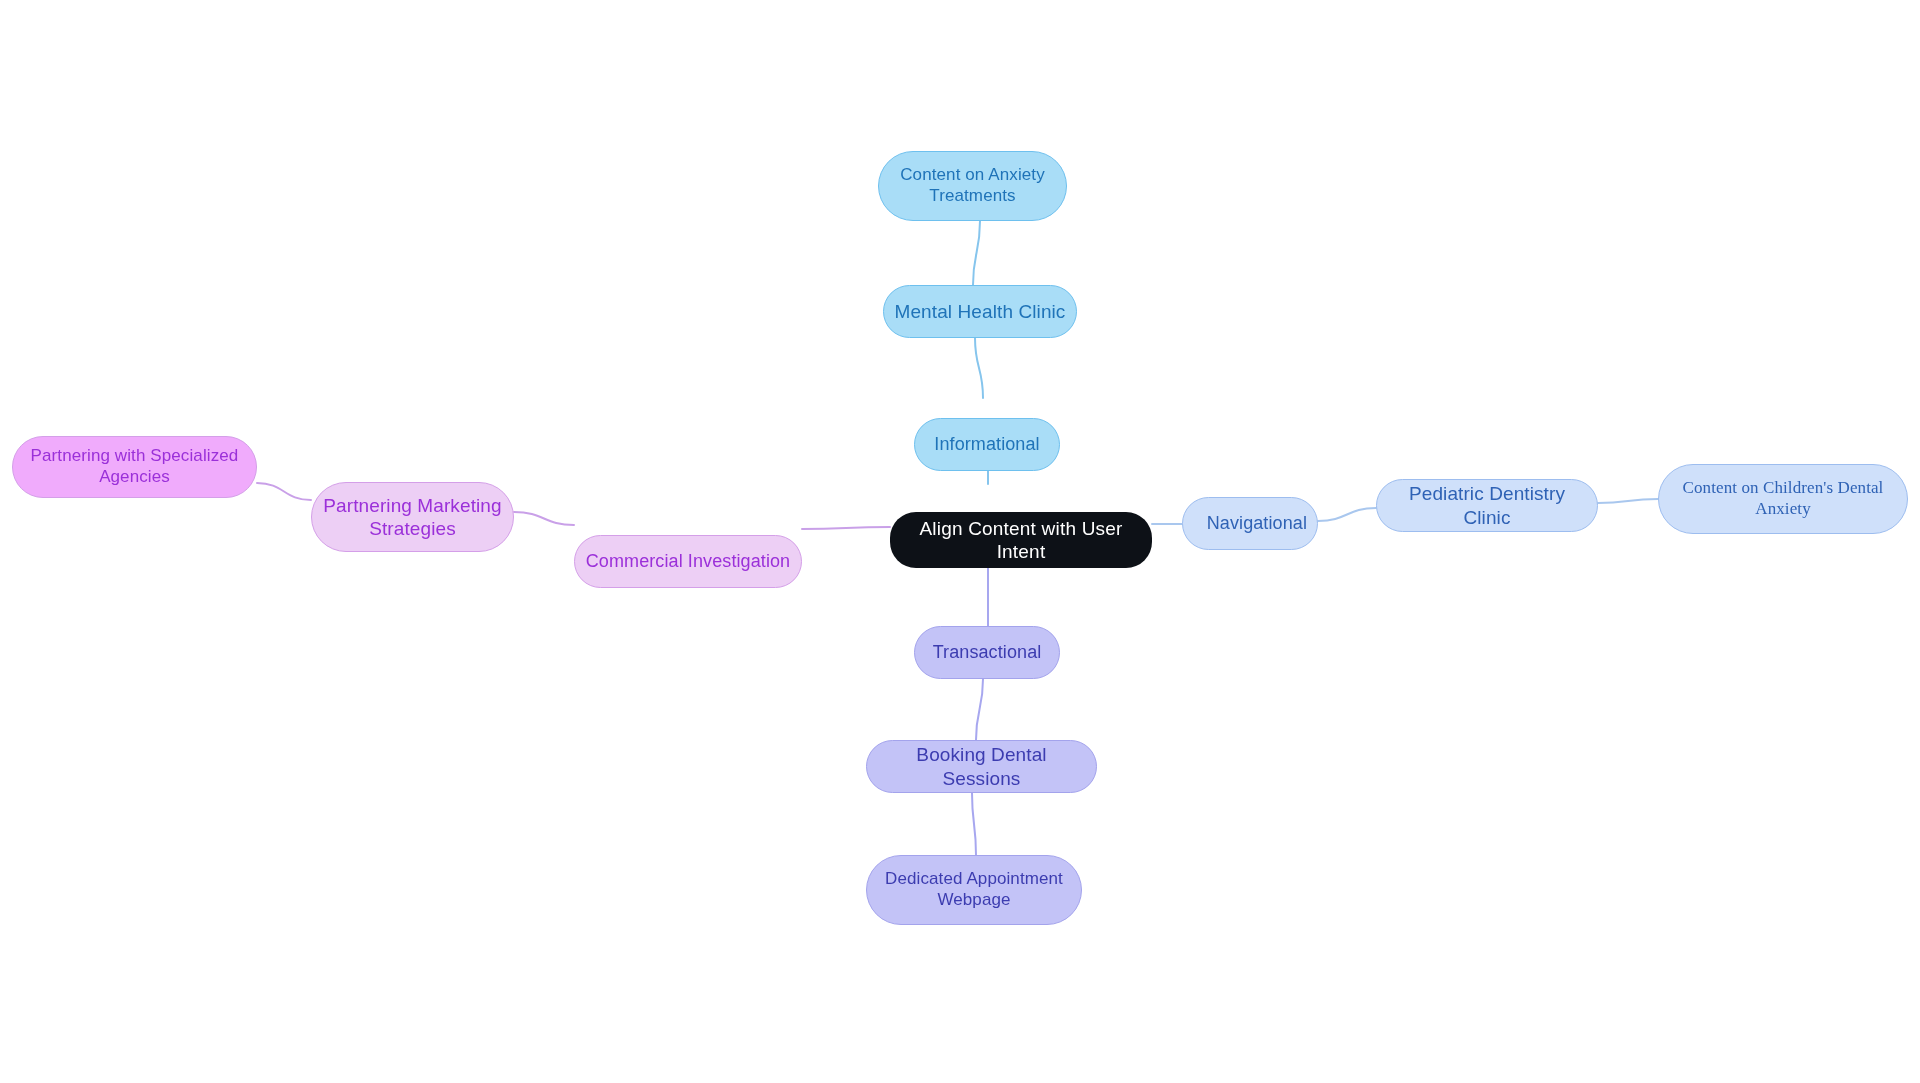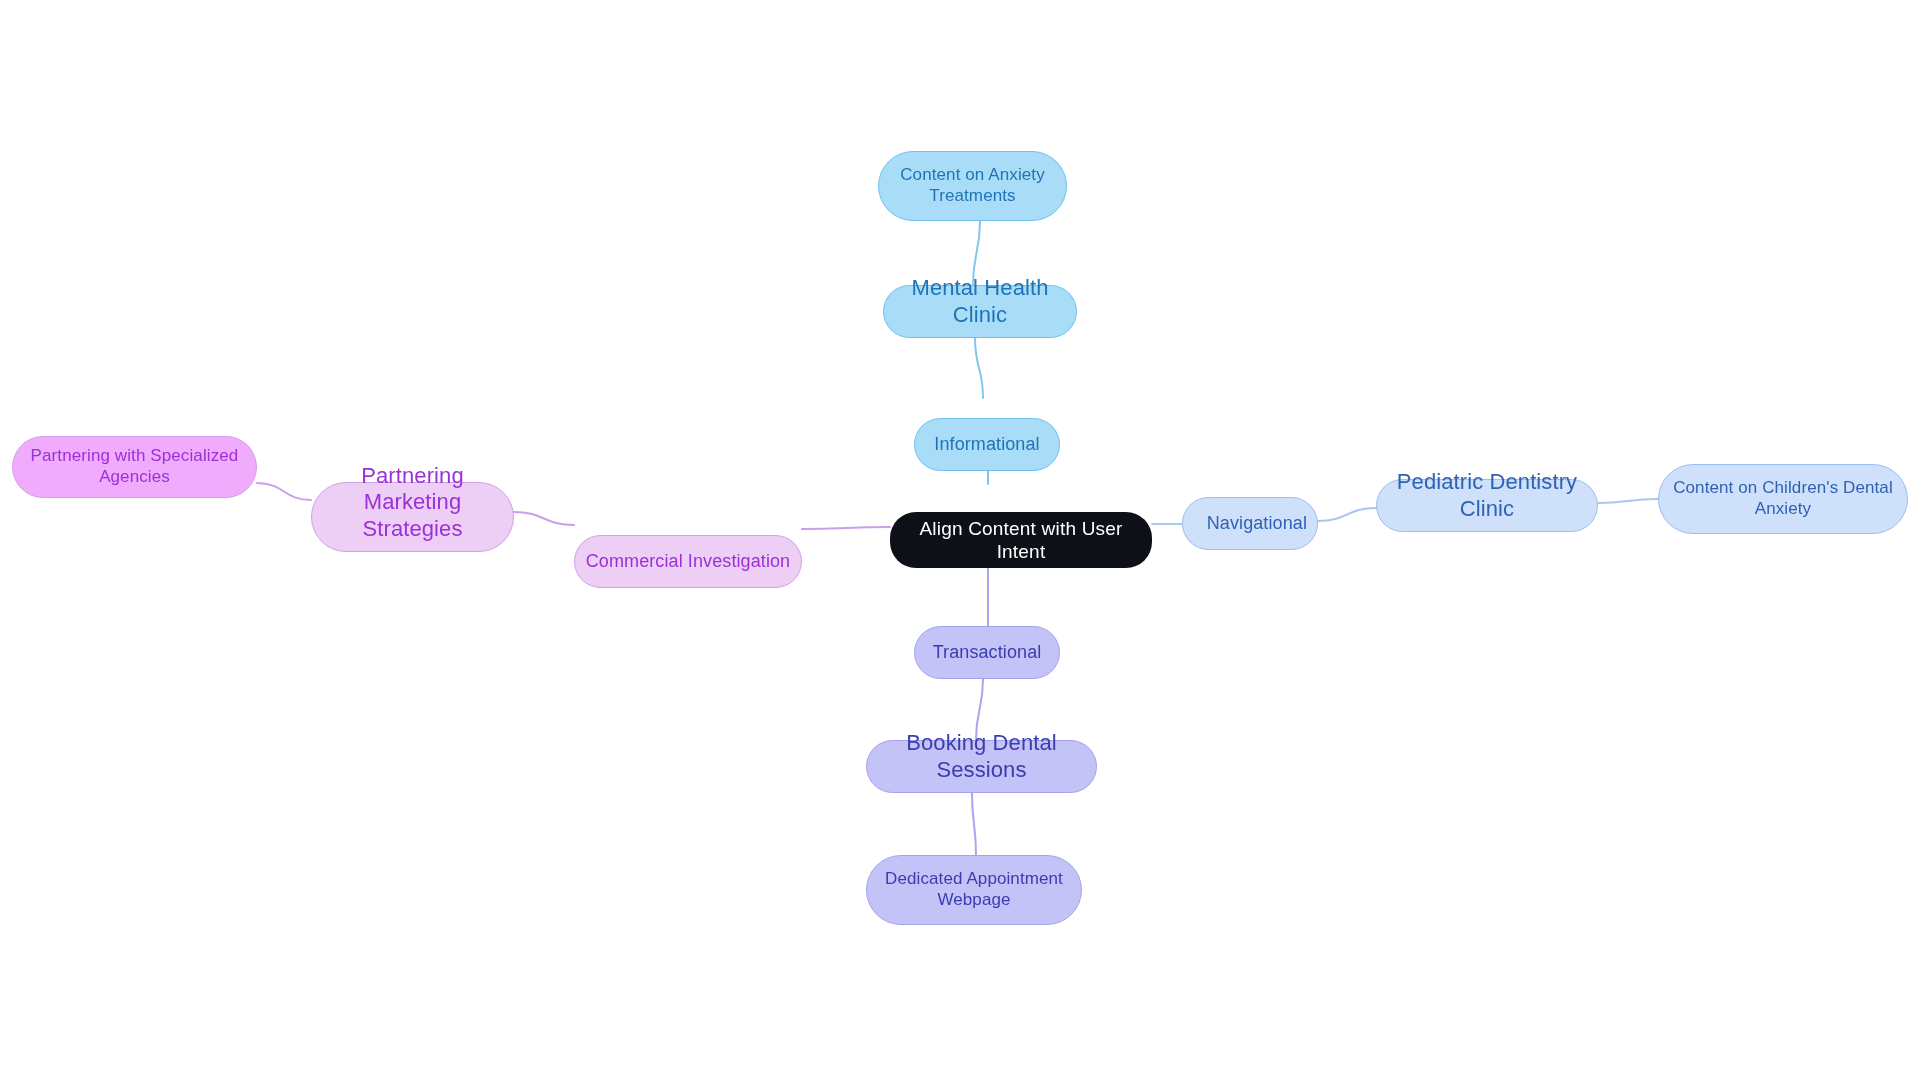--- a/index.html
+++ b/index.html
@@ -29,32 +29,32 @@
     position: absolute;
     box-sizing: border-box;
     display: flex;
     align-items: center;
     justify-content: center;
     text-align: center;
     border-radius: 999px;
     border-style: solid;
     border-width: 1px;
     line-height: 1.22;
-    padding: 8px 10px;
+    padding: 16px 10px;
     letter-spacing: 0.1px;
   }
   .node-root {
     border-radius: 26px;
     border-width: 0;
     font-size: 19px;
     letter-spacing: 0.2px;
     justify-content: center;
   }
   .node-l1 { font-size: 18px; }
-  .node-l2 { font-size: 22px; align-items: flex-end; }
+  .node-l2 { font-size: 19px; }
   .node-l3 { font-size: 17px; }
 </style>
 </head>
 <body>
 
 <div id="canvas">
   <svg id="edges" viewBox="0 0 1920 1083" xmlns="http://www.w3.org/2000/svg">
       <path d="M 988 484 C 988 467.5, 988 467.5, 988 451" fill="none" stroke="#86c5ed" stroke-width="2" stroke-linecap="round"></path>
       <path d="M 983 398 C 983 368, 975 368, 975 338" fill="none" stroke="#86c5ed" stroke-width="2" stroke-linecap="round"></path>
       <path d="M 973 285 C 973 253, 980 253, 980 221" fill="none" stroke="#86c5ed" stroke-width="2" stroke-linecap="round"></path>
@@ -80,21 +80,21 @@
       </div>
       <div class="node node-l3" style="left: 878px; top: 151px; width: 189px; height: 70px; background: rgb(169, 221, 247); color: rgb(31, 115, 184); border-color: rgb(110, 192, 238);">
         <span>Content on Anxiety Treatments</span>
       </div>
       <div class="node node-l1" style="left: 1182px; top: 497px; width: 136px; height: 53px; background: rgb(207, 224, 250); color: rgb(47, 98, 181); border-color: rgb(157, 189, 239); justify-content: flex-end;">
         <span>Navigational</span>
       </div>
       <div class="node node-l2" style="left: 1376px; top: 479px; width: 222px; height: 53px; background: rgb(207, 224, 250); color: rgb(47, 98, 181); border-color: rgb(157, 189, 239);">
         <span>Pediatric Dentistry Clinic</span>
       </div>
-      <div class="node node-l3" style="left: 1658px; top: 464px; width: 250px; height: 70px; background: rgb(207, 224, 250); color: rgb(47, 98, 181); border-color: rgb(157, 189, 239);">
+      <div class="node node-l3" style="left: 1658px; top: 464px; width: 250px; height: 70px; background: rgb(207, 224, 250); color: rgb(47, 98, 181); border-color: rgb(157, 189, 239); font-family: Liberation Serif, serif;">
         <span>Content on Children's Dental Anxiety</span>
       </div>
       <div class="node node-l1" style="left: 914px; top: 626px; width: 146px; height: 53px; background: rgb(195, 195, 247); color: rgb(60, 60, 176); border-color: rgb(163, 163, 236);">
         <span>Transactional</span>
       </div>
       <div class="node node-l2" style="left: 866px; top: 740px; width: 231px; height: 53px; background: rgb(195, 195, 247); color: rgb(60, 60, 176); border-color: rgb(163, 163, 236);">
         <span>Booking Dental Sessions</span>
       </div>
       <div class="node node-l3" style="left: 866px; top: 855px; width: 216px; height: 70px; background: rgb(195, 195, 247); color: rgb(60, 60, 176); border-color: rgb(163, 163, 236);">
         <span>Dedicated Appointment Webpage</span>

